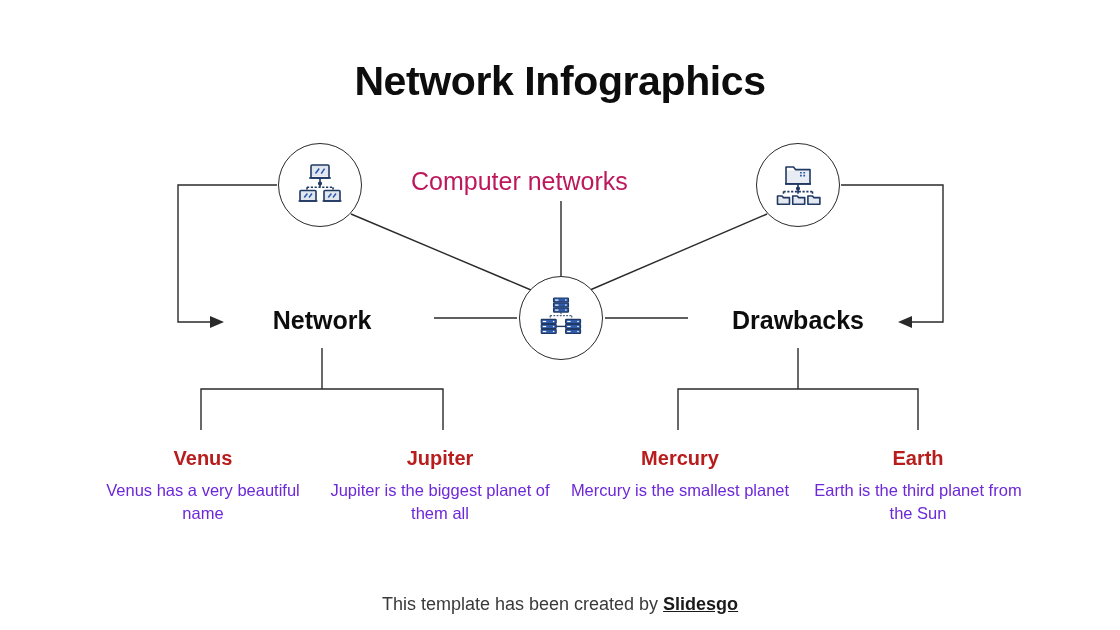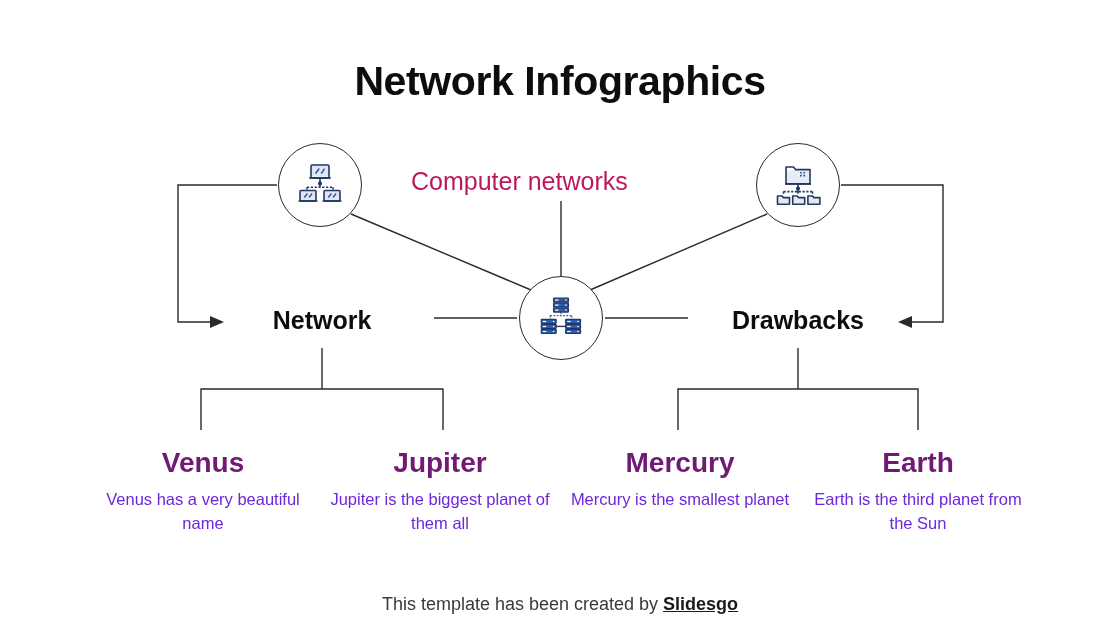--- a/index.html
+++ b/index.html
@@ -79,23 +79,23 @@
   }
   .label-benefits  { left: 192px; }
   .label-drawbacks { left: 668px; }
 
   .leaf {
     position: absolute;
     width: 220px;
     text-align: center;
   }
   .leaf-title {
-    font-size: 28px;
-    font-weight: bold;
-    color: #701a75;
+    font-size: 20px;
+    font-weight: bold;
+    color: #b91c1c;
     line-height: 1.15;
   }
   .leaf-desc {
     margin-top: 9px;
     font-size: 16.5px;
     font-weight: normal;
     color: #6d28d9;
     line-height: 1.42;
   }
   .leaf-venus   { left: 93px;  top: 447px; }

